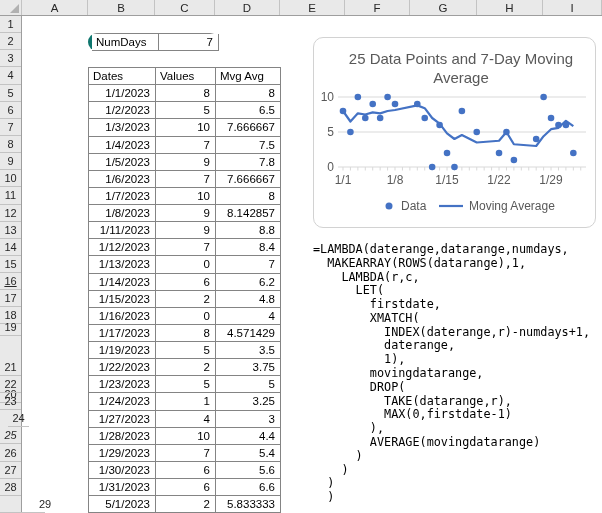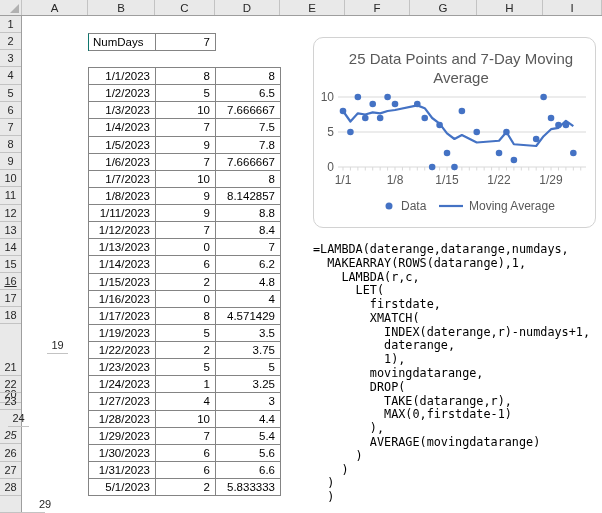--- a/index.html
+++ b/index.html
@@ -15,21 +15,21 @@
           box-sizing:border-box;background:#e9e9e9;}
   .tri{position:absolute;right:2px;bottom:2px;width:0;height:0;
        border-left:9px solid transparent;border-bottom:9px solid #b1b1b1;}
   .rowhdrs{position:absolute;left:0;top:16px;width:22px;height:497px;background:#e9e9e9;
            border-right:1px solid #9e9e9e;box-sizing:border-box;}
   .rh{position:absolute;left:0;width:21px;border-bottom:1px solid #c3c3c3;box-sizing:border-box;
       display:flex;align-items:center;justify-content:center;font-size:11px;color:#262626;}
 
   
   .minitbl{position:absolute;left:88px;top:33px;display:grid;grid-template-columns:67px 60px;
-           border-top:1px solid #848484;border-left:1px solid #0f766e;}
+           border-top:1px solid #848484;border-left:4px solid #0f766e;border-radius:9px;}
   .datatbl{position:absolute;left:88px;top:67px;border-top:1px solid #848484;border-left:1px solid #848484;}
   .trow{display:grid;grid-template-columns:67px 60px 65px;height:17.138px;}
   .cell{border-right:1px solid #848484;border-bottom:1px solid #848484;box-sizing:border-box;
         font-size:11.5px;color:#000;display:flex;align-items:center;overflow:hidden;white-space:nowrap;
         background:#fff;height:100%;}
   .minitbl .cell{height:17.138px;}
   .cell.l{justify-content:flex-start;padding-left:4px;}
   .cell.r{justify-content:flex-end;padding-right:5px;}
 
   
@@ -75,39 +75,44 @@
       <div class="rh" style="top: 137.104px; height: 17.138px;">9</div>
       <div class="rh" style="top: 154.242px; height: 17.138px;">10</div>
       <div class="rh" style="top: 171.38px; height: 17.138px;">11</div>
       <div class="rh" style="top: 188.518px; height: 17.138px;">12</div>
       <div class="rh" style="top: 205.656px; height: 17.138px;">13</div>
       <div class="rh" style="top: 222.794px; height: 17.138px;">14</div>
       <div class="rh" style="top: 239.932px; height: 17.138px;">15</div>
       <div class="rh" style="top: 257.07px; height: 17.138px; text-decoration: underline;">16</div>
       <div class="rh" style="top: 274.208px; height: 17.138px;">17</div>
       <div class="rh" style="top: 291.346px; height: 17.138px;">18</div>
-      <div class="rh" style="top: 321px; height: 17.138px; margin-left: 47px;">19</div>
+      <div class="rh" style="top: 303px; height: 17.138px;">19</div>
       <div class="rh" style="top: 325.622px; height: 17.138px; margin-top: 44px;">20</div>
       <div class="rh" style="top: 342.76px; height: 17.138px;">21</div>
       <div class="rh" style="top: 359.898px; height: 17.138px;">22</div>
       <div class="rh" style="top: 377.036px; height: 17.138px;">23</div>
       <div class="rh" style="top: 394.174px; height: 17.138px; margin-left: 8px;">24</div>
       <div class="rh" style="top: 411.312px; height: 17.138px; font-style: italic;">25</div>
       <div class="rh" style="top: 428.45px; height: 17.138px;">26</div>
       <div class="rh" style="top: 445.588px; height: 17.138px;">27</div>
       <div class="rh" style="top: 462.726px; height: 17.138px;">28</div>
       <div class="rh" style="top: 479.864px; height: 17.138px; padding-left: 45px;">29</div>
     </div>
 
   <div class="minitbl">
     <div class="cell l">NumDays</div>
     <div class="cell r">7</div>
   </div>
 
   <div class="datatbl" id="datatbl">
+    <div class="trow">
+      <div class="cell l">Dates</div>
+      <div class="cell l">Values</div>
+      <div class="cell l">Mvg Avg</div>
+    </div>
   <div class="trow">
         <div class="cell r">1/1/2023</div>
         <div class="cell r">8</div>
         <div class="cell r">8</div>
       </div>
       <div class="trow">
         <div class="cell r">1/2/2023</div>
         <div class="cell r">5</div>
         <div class="cell r">6.5</div>
       </div>

